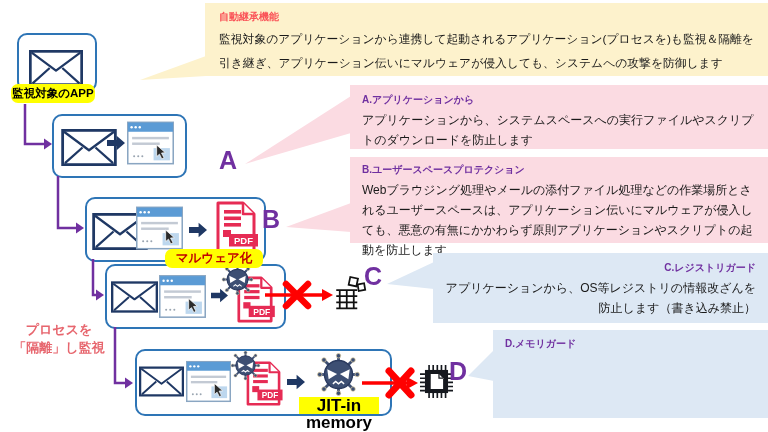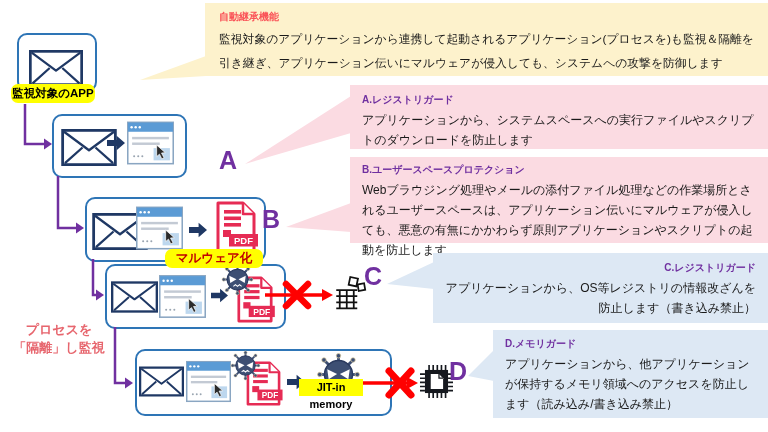--- a/index.html
+++ b/index.html
@@ -174,42 +174,41 @@
       </g>
     </g>
   </svg>
 
   <div class="callout co-yellow" style="left:205px;top:3px;width:563px;height:73px;padding:5px 14px;">
     <div class="c-title">自動継承機能</div>
     <div class="c-body">監視対象のアプリケーションから連携して起動されるアプリケーション(プロセスを)も監視＆隔離を引き継ぎ、アプリケーション伝いにマルウェアが侵入しても、システムへの攻撃を防御します</div>
   </div>
 
   <div class="callout co-pink" style="left:350px;top:85px;width:418px;height:64px;">
-    <div class="c-title">A.レジストリガード</div>
+    <div class="c-title">A.アプリケーションから</div>
     <div class="c-body">アプリケーションから、システムスペースへの実行ファイルやスクリプトのダウンロードを防止します</div>
   </div>
 
   <div class="callout co-pink" style="left:350px;top:157px;width:418px;height:86px;padding:4px 12px;">
     <div class="c-title">B.ユーザースペースプロテクション</div>
     <div class="c-body">Webブラウジング処理やメールの添付ファイル処理などの作業場所とされるユーザースペースは、アプリケーション伝いにマルウェアが侵入しても、悪意の有無にかかわらず原則アプリケーションやスクリプトの起動を防止します</div>
   </div>
 
   <div class="callout co-blue" style="left:433px;top:253px;width:335px;height:70px;text-align:right;">
     <div class="c-title">C.レジストリガード</div>
     <div class="c-body">アプリケーションから、OS等レジストリの情報改ざんを防止します（書き込み禁止）</div>
   </div>
 
   <div class="callout co-blue" style="left:493px;top:330px;width:275px;height:88px;padding:5px 12px;">
     <div class="c-title">D.メモリガード</div>
-    <div class="c-body">アプリケーションから、他アプリケーションが保持するメモリ領域へのアクセスを防止します（読み込み/書き込み禁止）</div>
   </div>
 
   <div class="ylabel" style="left:11px;top:84px;width:84px;height:19px;line-height:19px;border-radius:7px;">監視対象のAPP</div>
   <div class="ylabel" style="left:165px;top:249px;width:98px;height:19px;line-height:19px;font-size:12.5px;color:#c00000;border-radius:7px;">マルウェア化</div>
-  <div class="ylabel" style="left:299px;top:379px;width:64px;height:17px;line-height:17px;font-size:11px;">JIT-in memory</div>
+  <div class="ylabel" style="left:299px;top:397px;width:80px;height:17px;line-height:17px;font-size:17px;">JIT-in memory</div>
 
   <div class="marker" style="left:219px;top:148px;">A</div>
   <div class="marker" style="left:262px;top:207px;">B</div>
   <div class="marker" style="left:364px;top:264px;">C</div>
   <div class="marker" style="left:449px;top:359px;">D</div>
 
   <div class="iso-text" style="left:4px;top:321px;">
     <div>プロセスを</div>
     <div>「隔離」し監視</div>
   </div>

